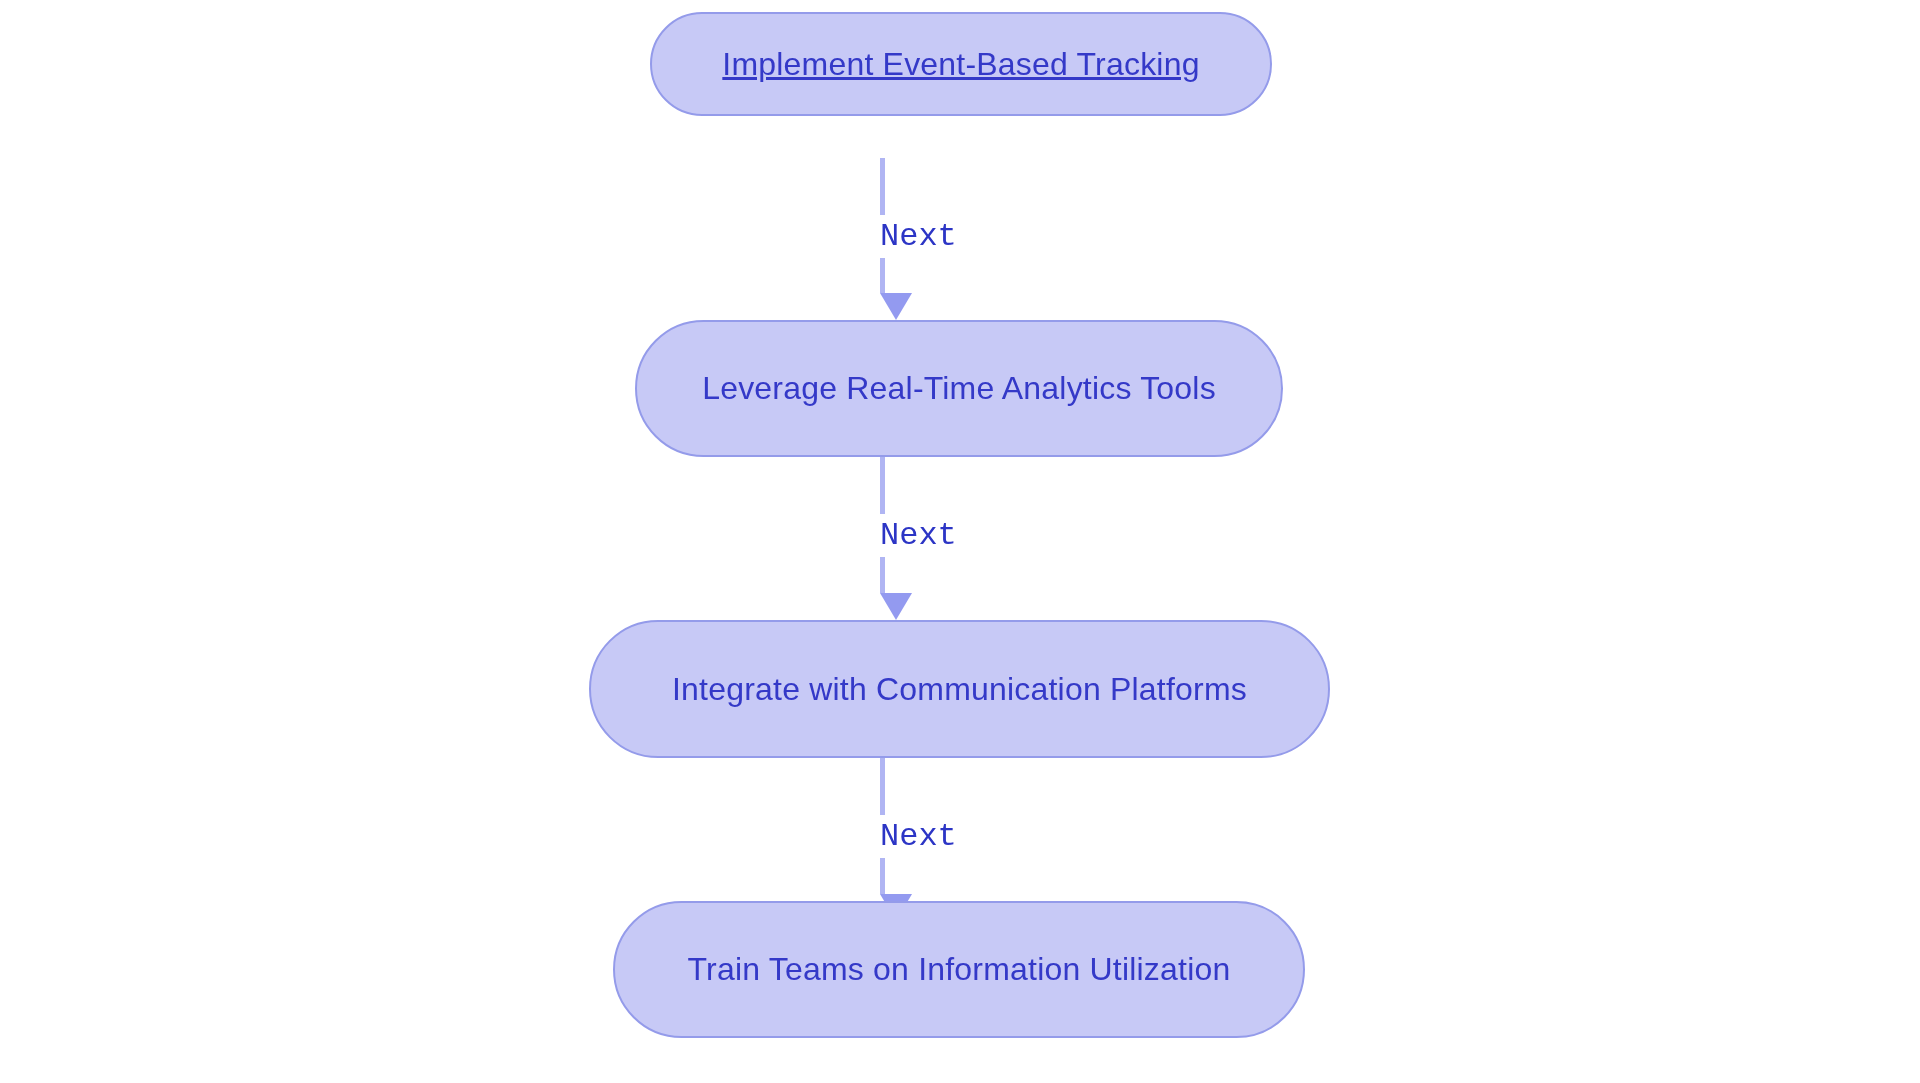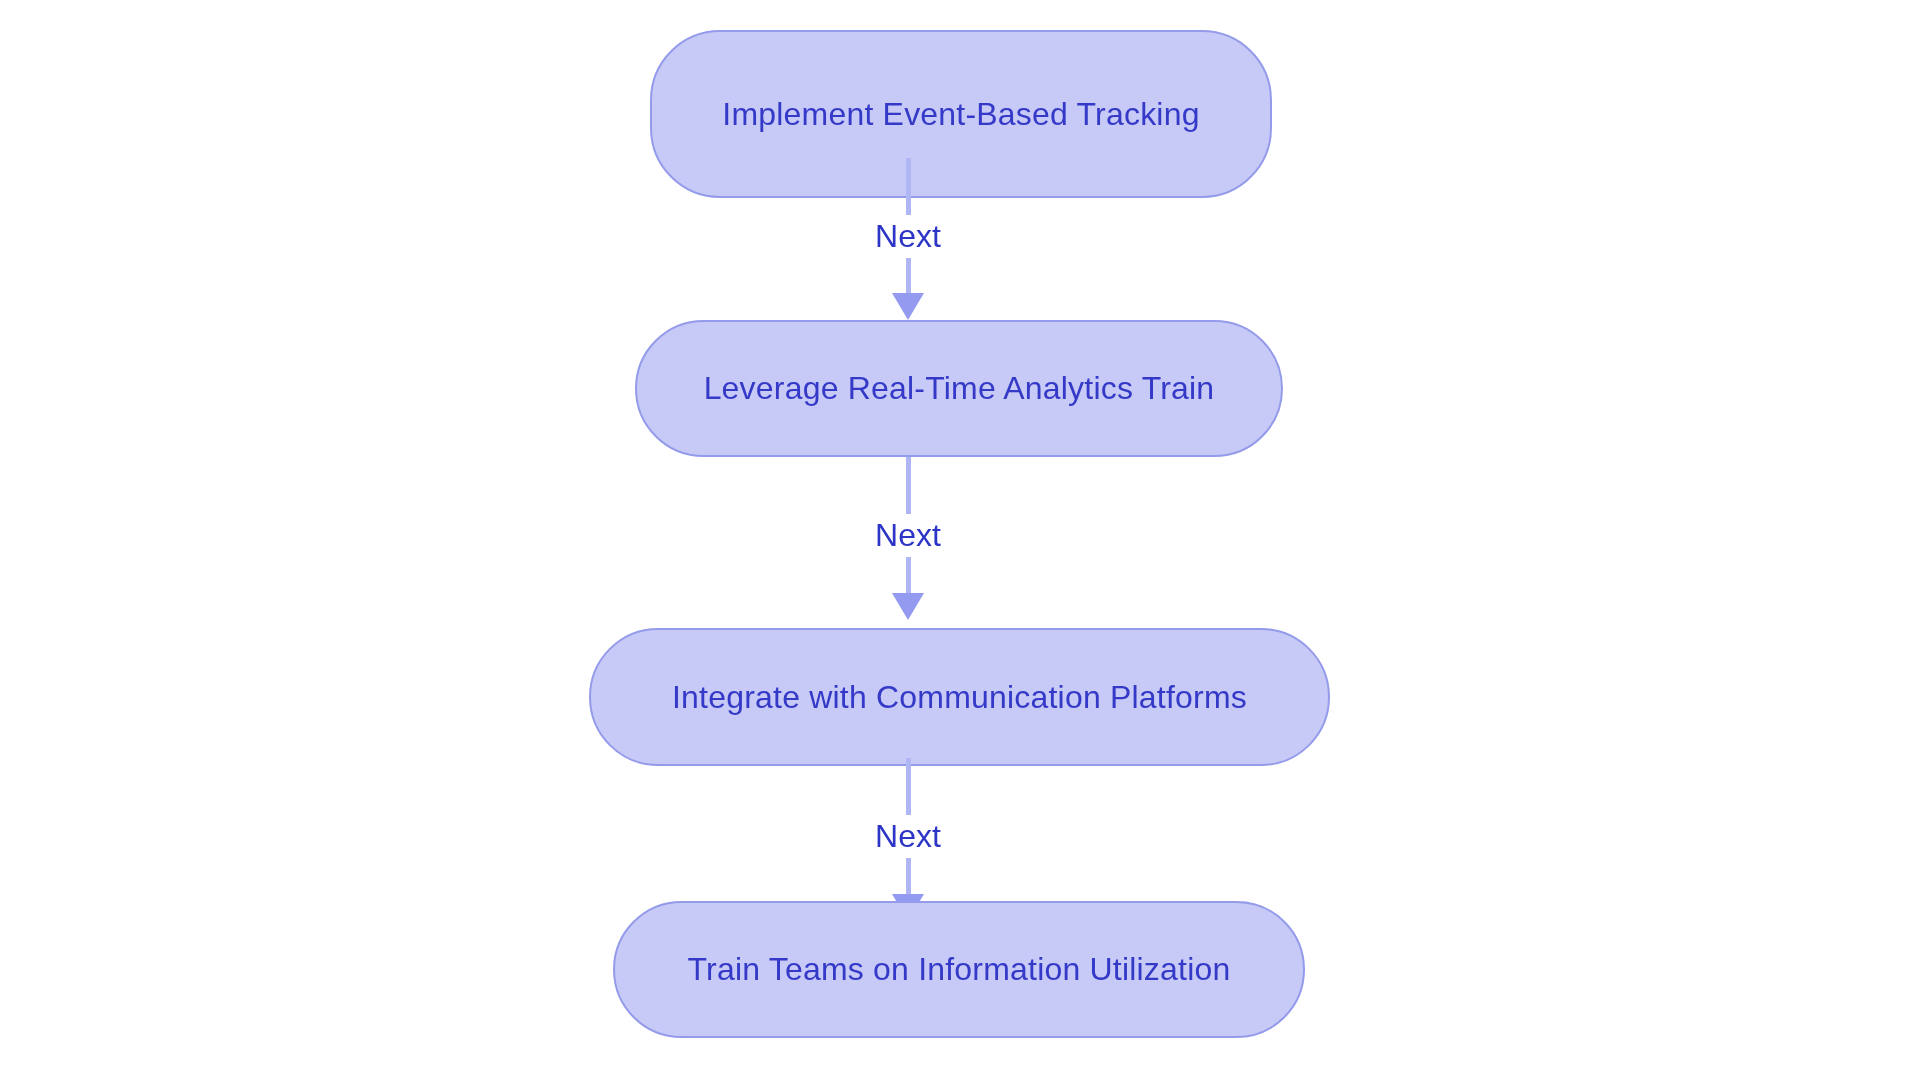--- a/index.html
+++ b/index.html
@@ -23,32 +23,33 @@
     border-radius: 70px;
     color: #3439c8;
     font-size: 32px;
     display: flex;
     align-items: center;
     justify-content: center;
     text-align: center;
     padding: 0 24px;
     letter-spacing: 0.2px;
   }
-  .node-1 { left: 650px; top: 30px;  width: 622px; height: 168px; }
+  .node-1 { left: 650px; top: 12px;  width: 622px; height: 104px; text-decoration: underline; }
   .node-2 { left: 635px; top: 320px; width: 648px; height: 137px; }
-  .node-3 { left: 589px; top: 620px; width: 741px; height: 138px; margin-top: 8px; }
+  .node-3 { left: 589px; top: 620px; width: 741px; height: 138px; }
   .node-4 { left: 613px; top: 901px; width: 692px; height: 137px; }
 
   .connector {
     position: absolute;
-    left: 828px;
+    left: 880px;
     width: 160px;
     display: flex;
     flex-direction: column;
-    align-items: center;
+    align-items: flex-start;
+    font-family: Liberation Mono, monospace;
   }
   .conn-1 { top: 158px; height: 162px; }
   .conn-2 { top: 457px; height: 163px; }
   .conn-3 { top: 758px; height: 163px; }
 
   .conn-seg {
     width: 5px;
     background: #b0b5f3;
   }
   .seg-top    { flex: 1.6; }
@@ -77,21 +78,21 @@
   </div>
 
   <div class="connector conn-1">
     <div class="conn-seg seg-top"></div>
     <div class="conn-label">Next</div>
     <div class="conn-seg seg-bottom"></div>
     <div class="arrowhead"></div>
   </div>
 
   <div class="flow-node node-2">
-    <span>Leverage Real-Time Analytics Train</span>
+    <span>Leverage Real-Time Analytics Tools</span>
   </div>
 
   <div class="connector conn-2">
     <div class="conn-seg seg-top"></div>
     <div class="conn-label">Next</div>
     <div class="conn-seg seg-bottom"></div>
     <div class="arrowhead"></div>
   </div>
 
   <div class="flow-node node-3">

